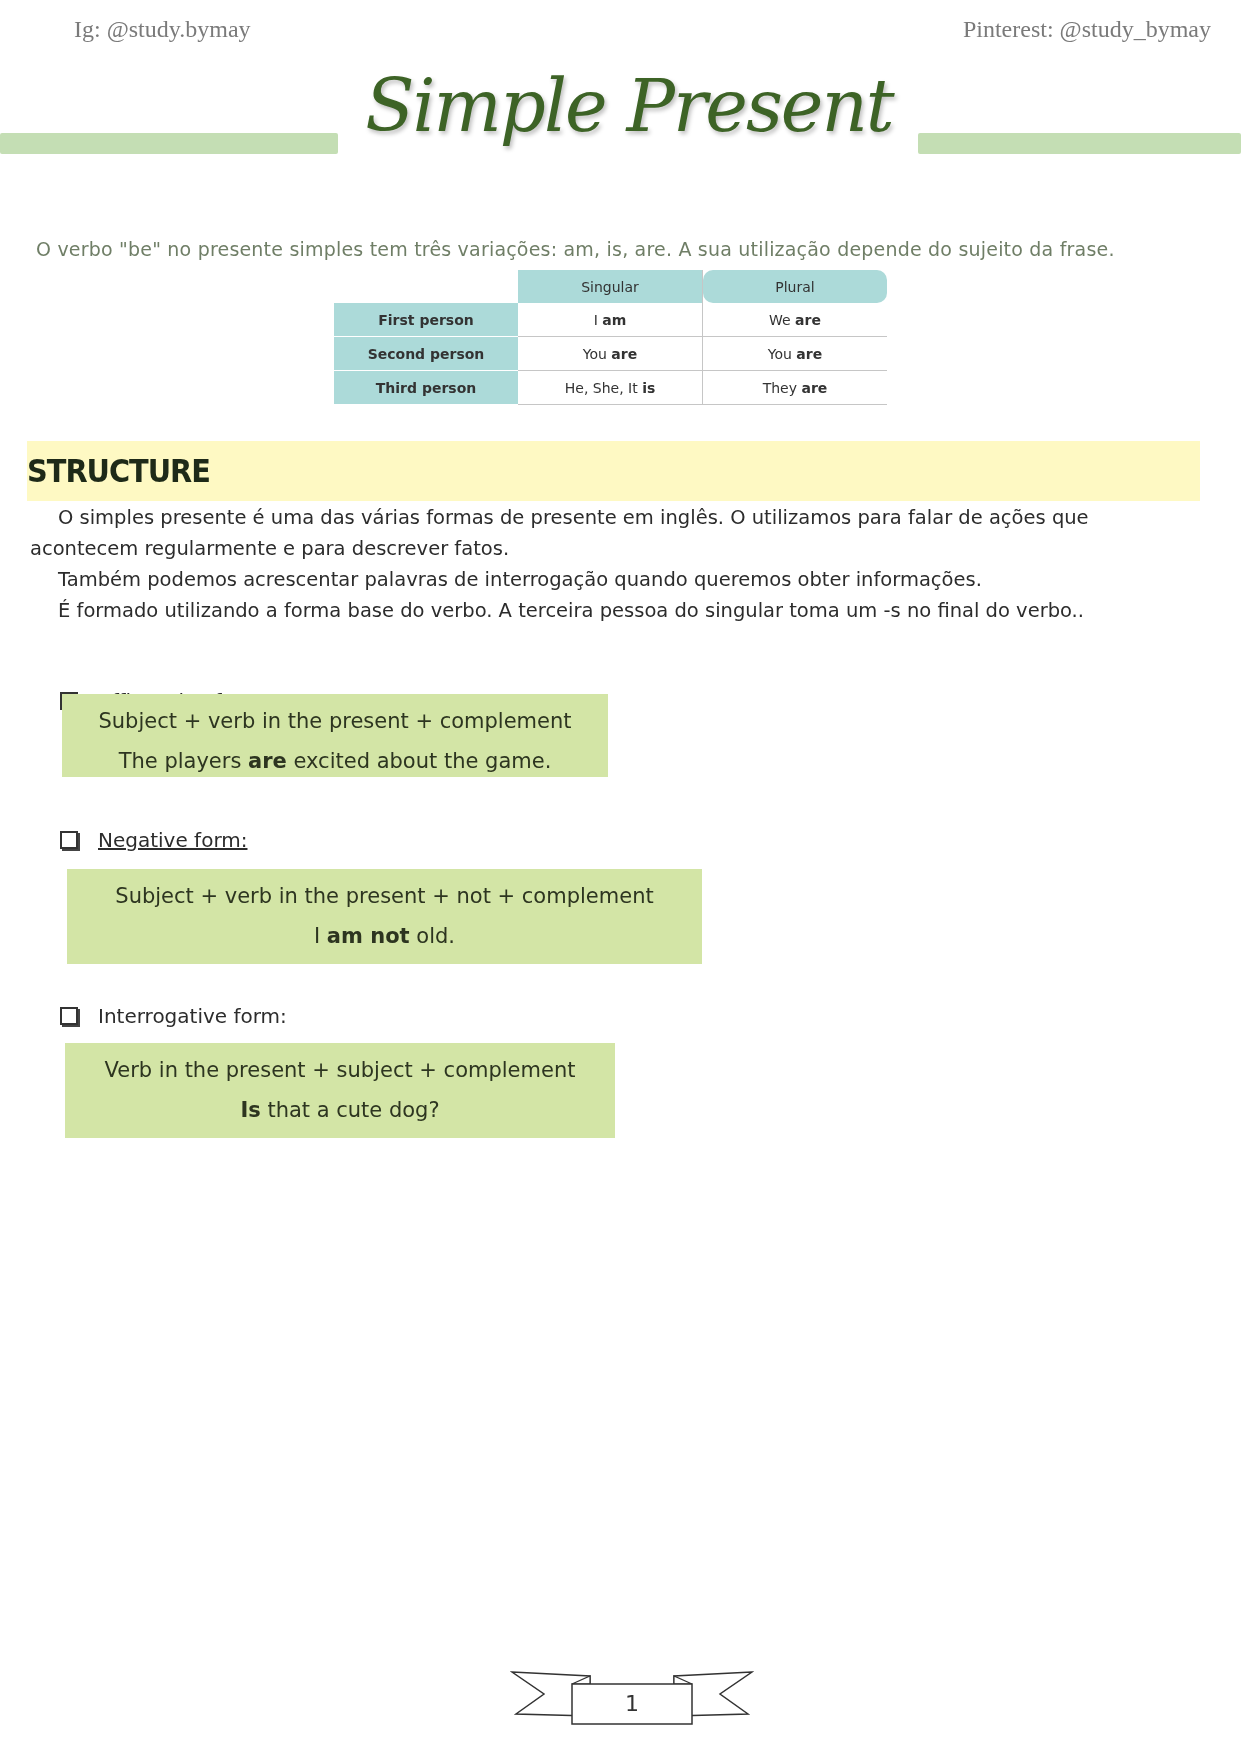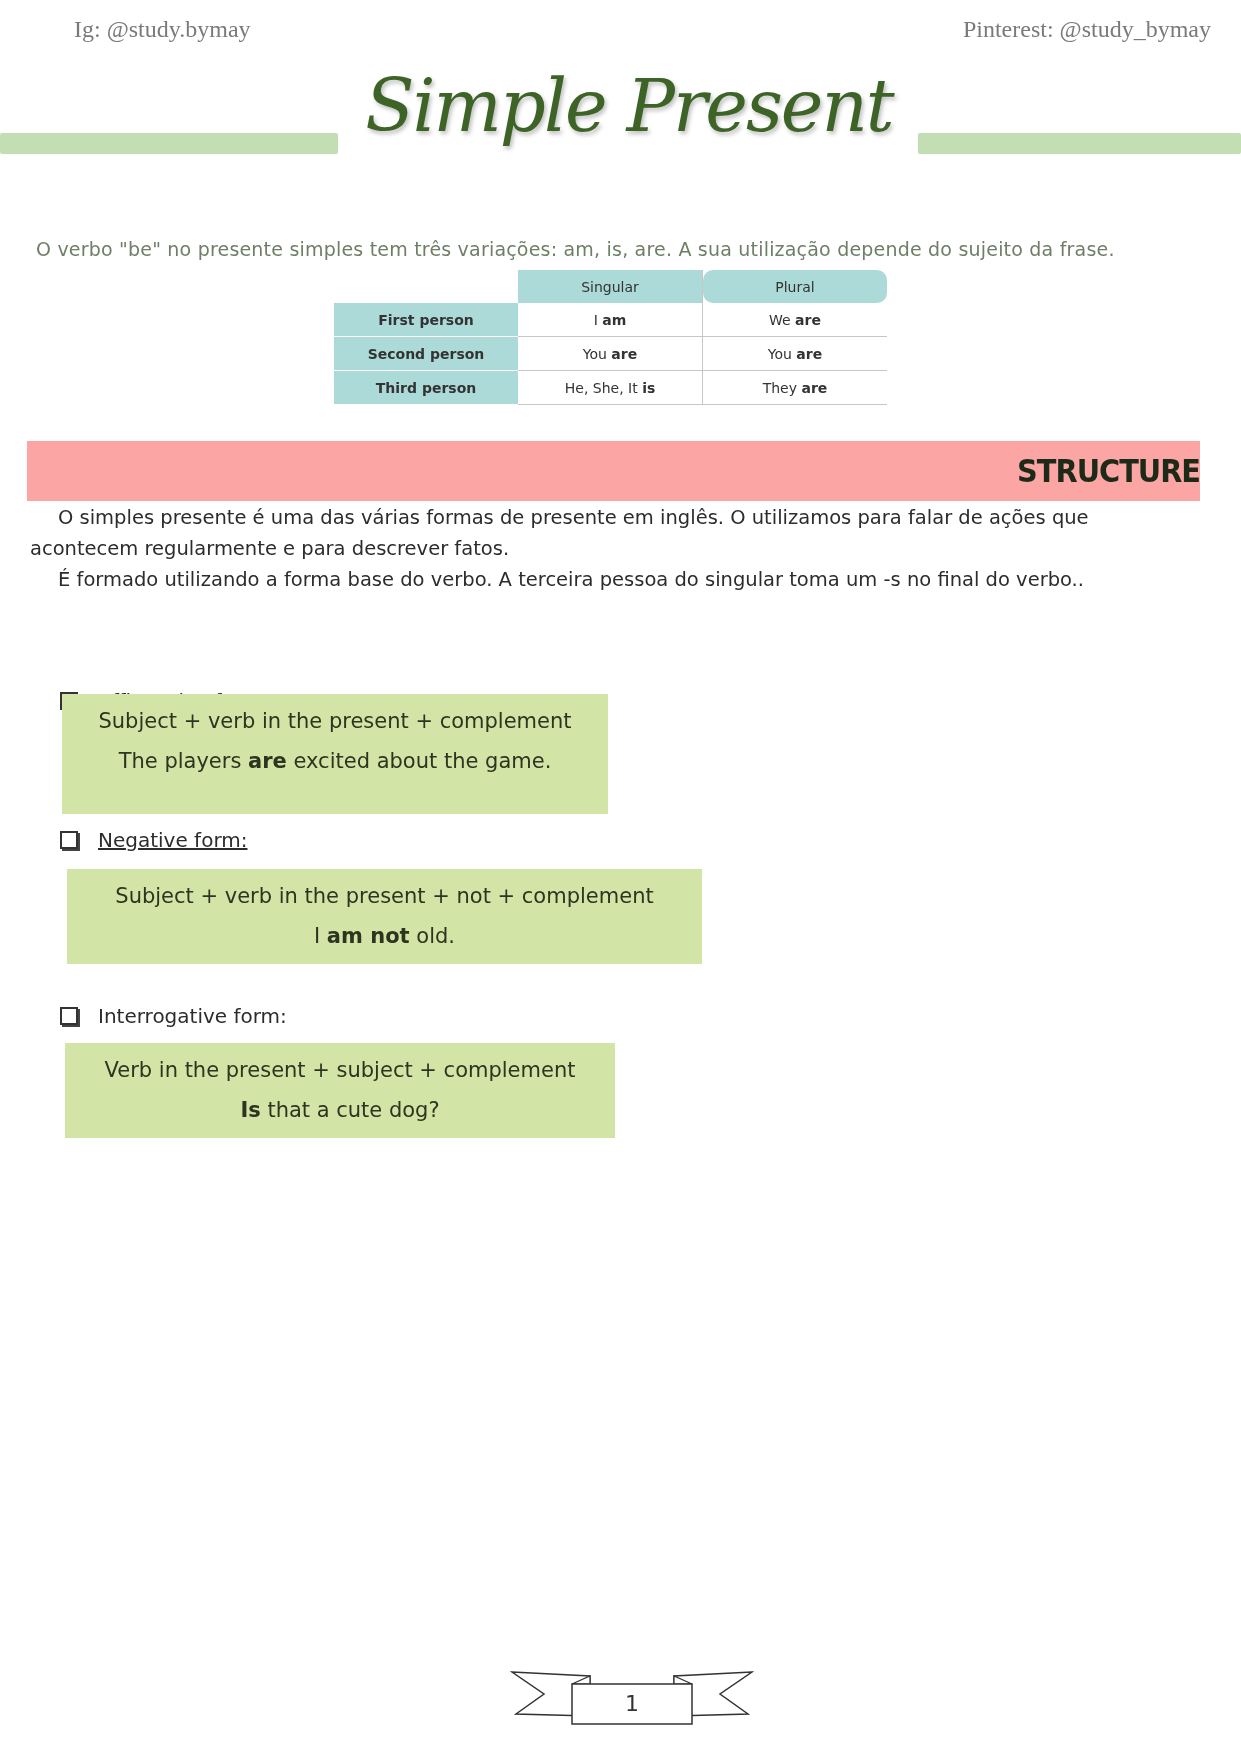--- a/index.html
+++ b/index.html
@@ -15,22 +15,22 @@
            color: #3d6326; letter-spacing: -2px; text-shadow: 2px 3px 4px rgba(0,0,0,0.25); }
   .intro { position: absolute; top: 238px; left: 36px; width: 1180px; font-family: "DejaVu Sans", sans-serif;
            font-size: 19px; color: #6f7e66; letter-spacing: 0.2px; white-space: nowrap; }
   table.be { position: absolute; top: 270px; left: 334px; border-collapse: collapse; font-family: "DejaVu Sans", sans-serif; font-size: 14px; color: #333; }
   table.be td, table.be th { height: 33px; text-align: center; padding: 0; }
   table.be th { background: #acdad9; font-weight: normal; width: 184px; }
   table.be th.blank { background: transparent; }
   table.be td.rowhead { background: #acdad9; font-weight: bold; width: 184px; border-bottom: 1px solid #fff; }
   table.be td.cell { width: 184px; border-bottom: 1px solid #c6c6c6; }
   table.be td.cell.sep, table.be th.sep { border-left: 1px solid #c6c6c6; border-radius: 10px; }
-  .structure { position: absolute; top: 441px; left: 27px; width: 1173px; height: 60px; background: #fca5a5;
-               text-align: right; font-family: "DejaVu Sans Condensed", "DejaVu Sans", sans-serif; font-weight: bold;
+  .structure { position: absolute; top: 441px; left: 27px; width: 1173px; height: 60px; background: #fef9c3;
+               text-align: left; font-family: "DejaVu Sans Condensed", "DejaVu Sans", sans-serif; font-weight: bold;
                font-size: 32px; line-height: 60px; color: #1e2a18; letter-spacing: -1px; }
   .para { position: absolute; left: 30px; width: 1170px; font-family: "DejaVu Sans", sans-serif; font-size: 19.5px; color: #2c2c2c; line-height: 31px; }
   .para p { margin: 0; }
   .para .indent { text-indent: 28px; }
   .form-label { position: absolute; left: 60px; font-family: "DejaVu Sans", sans-serif; font-size: 20px; color: #2c2c2c; display: flex; align-items: center; }
   .checkbox { width: 14px; height: 14px; border: 2px solid #333; background: #fff; margin-right: 20px; box-shadow: 2px 2px 0 #444; }
   .box { position: absolute; background: #d3e5a6; text-align: center; font-family: "DejaVu Sans", sans-serif; font-size: 21px; color: #2d3520; line-height: 40px; padding-top: 7px; box-sizing: border-box; }
   .box b { font-weight: bold; }
   .ribbon { position: absolute; left: 510px; top: 1668px; width: 244px; height: 60px; }
   .page-num { position: absolute; left: 572px; top: 1684px; width: 120px; text-align: center; font-family: "DejaVu Sans", sans-serif; font-size: 22px; color: #333; line-height: 40px; }
@@ -69,28 +69,29 @@
     <td class="cell"><span>He, She, It </span><b>is</b></td>
     <td class="cell sep"><span>They </span><b>are</b></td>
   </tr>
 </tbody>
   </table>
 
 <div class="structure">STRUCTURE</div>
 
 <div class="para" style="top:502px;">
   <p class="indent">O simples presente é uma das várias formas de presente em inglês. O utilizamos para falar de ações que acontecem regularmente e para descrever fatos.</p>
+  <p class="indent">Também podemos acrescentar palavras de interrogação quando queremos obter informações.</p>
   <p class="indent">É formado utilizando a forma base do verbo. A terceira pessoa do singular toma um -s no final do verbo..</p>
 </div>
 
 <div class="form-label" style="top:689px;">
   <span class="checkbox"></span>
   <span>Affirmative form:</span>
 </div>
-<div class="box" style="top:694px; left:62px; width:546px; height:120px;">
+<div class="box" style="top:694px; left:62px; width:546px; height:83px;">
   <div>Subject + verb in the present + complement</div>
   <div><span>The players </span><b>are</b><span> excited about the game.</span></div>
 </div>
 
 <div class="form-label" style="top:828px;text-decoration:underline;">
   <span class="checkbox"></span>
   <span>Negative form:</span>
 </div>
 <div class="box" style="top:869px; left:67px; width:635px; height:95px;">
   <div>Subject + verb in the present + not + complement</div>

